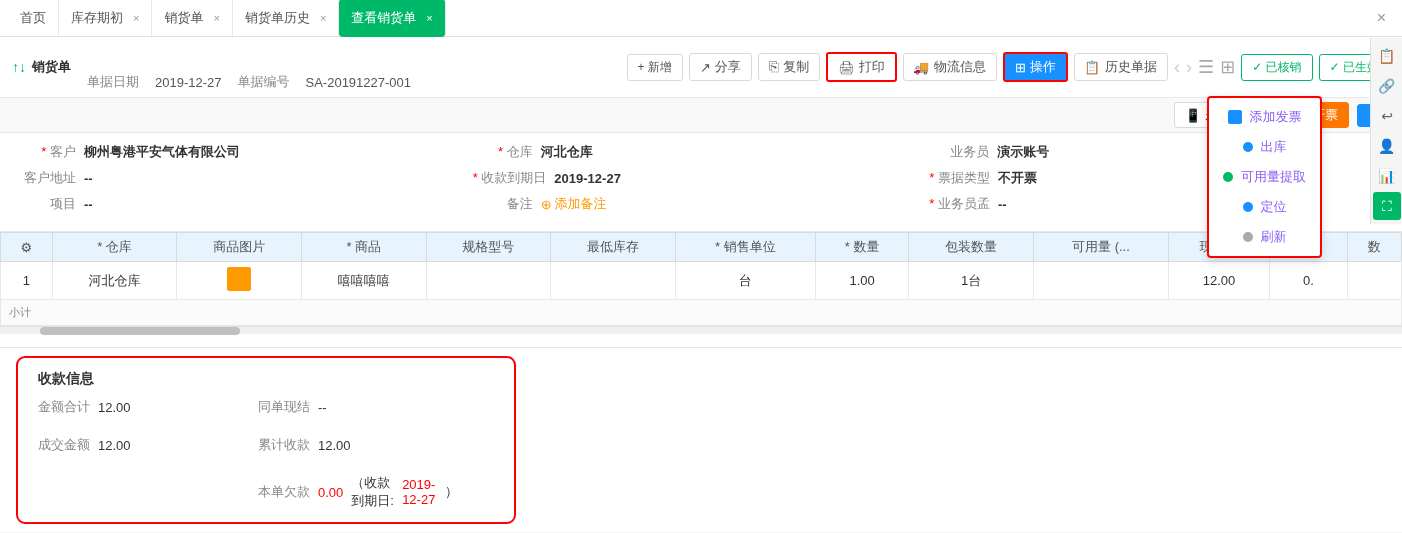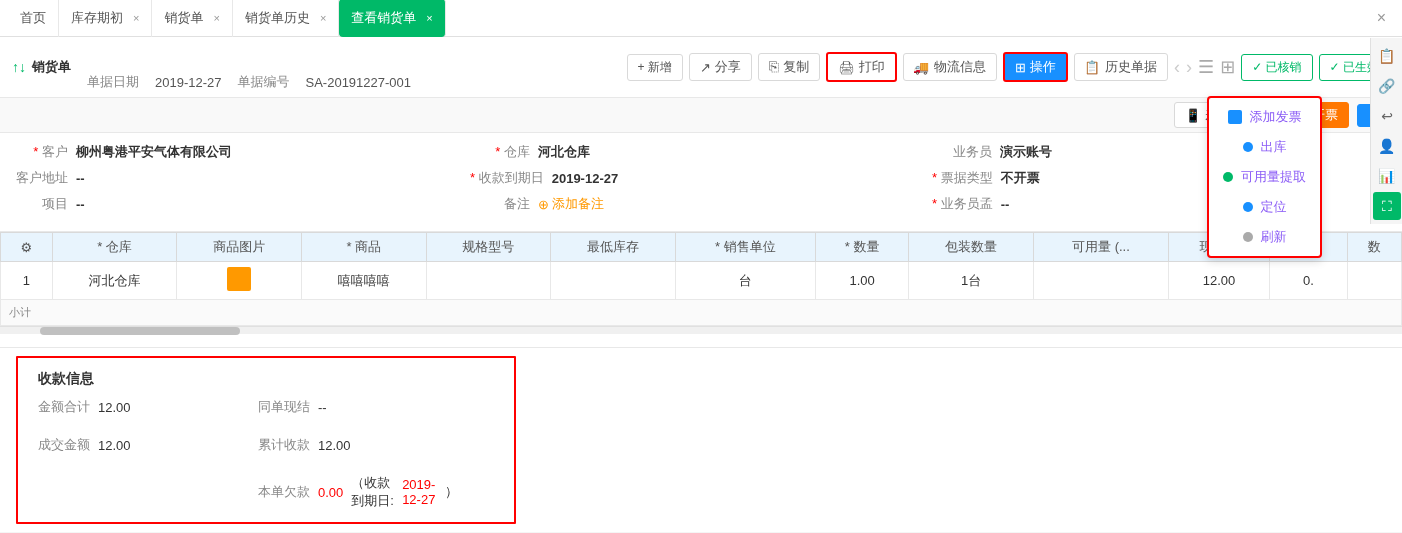--- a/index.html
+++ b/index.html
@@ -134,21 +134,21 @@
       cursor: pointer;
       background: #fff;
       color: #555;
       font-size: 12px;
     }
     .sec-btn.orange { background: #ff7700; color: #fff; border-color: #ff7700; }
     .sec-btn.blue { background: #1890ff; color: #fff; border-color: #1890ff; }
 
     
     .form-area {
-      padding: 10px 8px;
+      padding: 10px 16px;
       border-bottom: 1px solid #e8e8e8;
     }
     .form-row {
       display: flex;
       align-items: center;
       margin-bottom: 8px;
       gap: 0;
     }
     .form-field {
       display: flex;
@@ -206,21 +206,21 @@
     .subtotal-row td { background: #fafafa; color: #888; font-size: 11px; }
 
     
     .bottom-info {
       display: flex;
       padding: 8px 16px;
       gap: 20px;
     }
     .payment-box {
       border: 2px solid #f00;
-      border-radius: 1px;
+      border-radius: 9px;
       padding: 12px 20px;
       min-width: 500px;
     }
     .payment-title {
       font-weight: bold;
       color: #333;
       margin-bottom: 10px;
       font-size: 14px;
     }
     .payment-grid {

